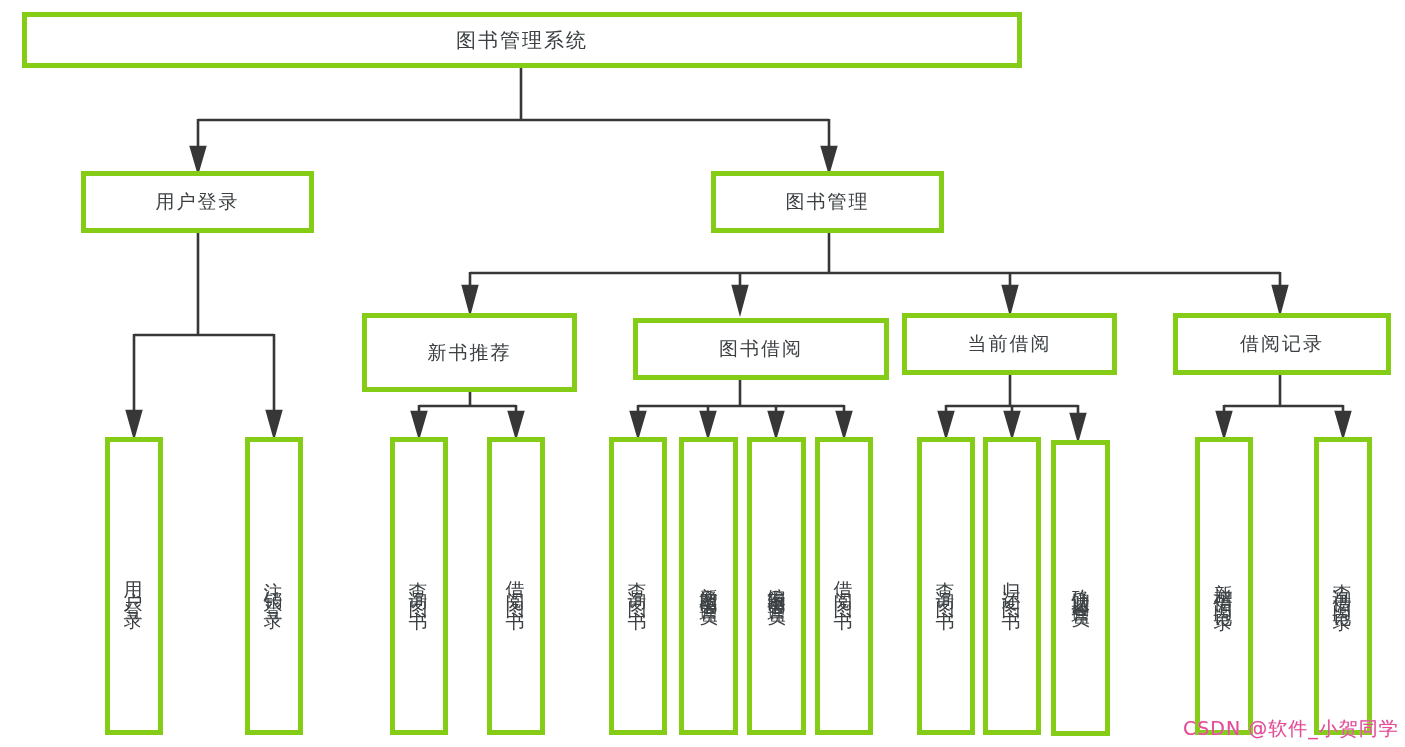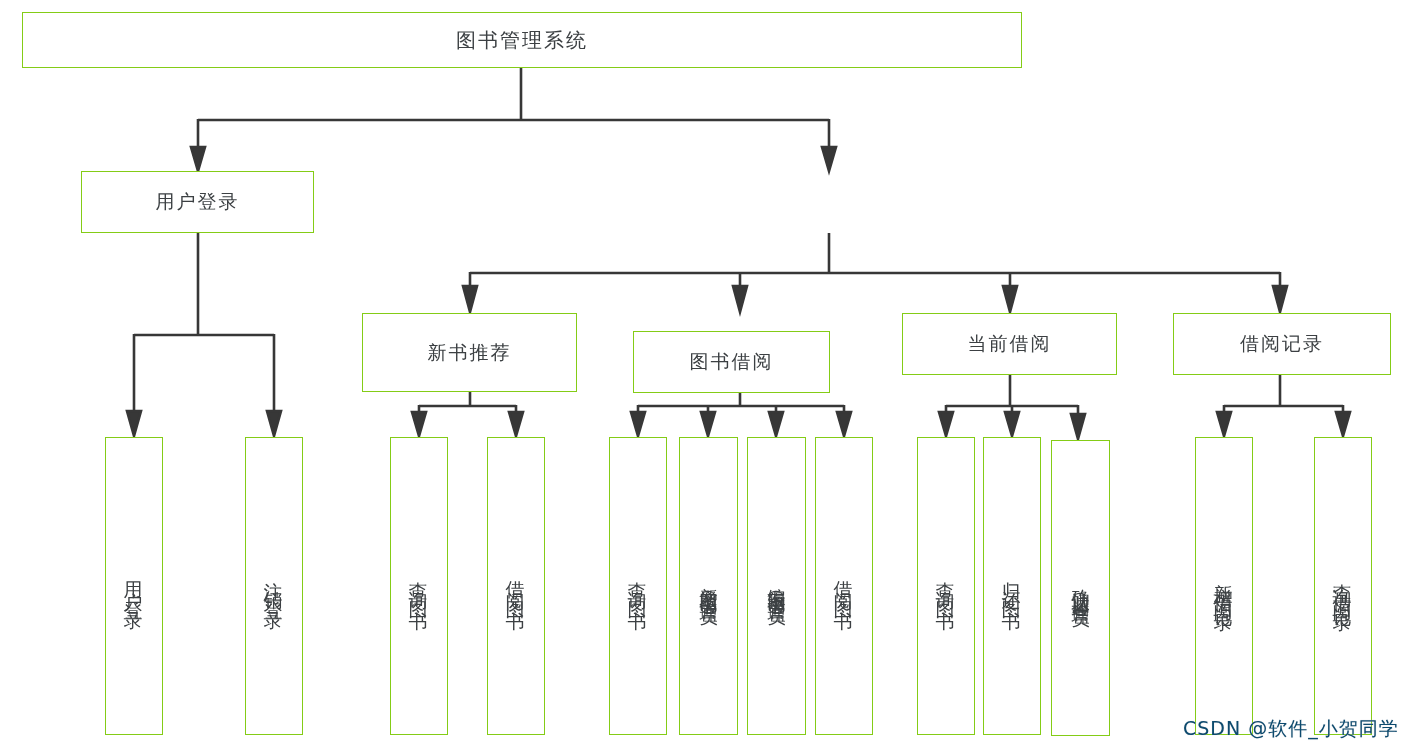--- a/index.html
+++ b/index.html
@@ -7,21 +7,21 @@
     position:relative;
     width:1405px;height:747px;
     background:#ffffff;
     font-family:"DejaVu Sans","Liberation Sans",sans-serif;
     overflow:hidden;
   }
   #wires{position:absolute;left:0;top:0;z-index:1;}
   .box{
     position:absolute;
     box-sizing:border-box;
-    border:1px solid #84cc16;
+    border:5px solid #84cc16;
     background:#ffffff;
     color:#3c4043;
     display:flex;
     align-items:center;
     justify-content:center;
     z-index:2;
     font-size:19px;
     letter-spacing:2px;
     white-space:nowrap;
   }
@@ -33,21 +33,21 @@
     white-space:normal;
   }
   .ls-wide{letter-spacing:10px;}
   .ls-mid{letter-spacing:6px;}
   .ls-tight{letter-spacing:3px;font-size:18px;}
   #watermark{
     position:absolute;
     left:1183px;top:716px;
     z-index:3;
     font-size:19px;
-    color:#0c4a6e;
+    color:#ec4899;
     letter-spacing:1px;
     text-shadow:0 0 1px #c6cad0;
   }
 </style>
 </head>
 <body>
 
 <div id="canvas">
 
   <svg id="wires" width="1405" height="747" viewBox="0 0 1405 747" stroke="#373737" stroke-width="2.6" fill="#373737">
@@ -108,23 +108,24 @@
     <line x1="1224" y1="406" x2="1343" y2="406"></line>
     <line x1="1224" y1="405" x2="1224" y2="414"></line>
     <line x1="1343" y1="405" x2="1343" y2="414"></line>
     <polygon points="1217,412 1231,412 1224,436"></polygon>
     <polygon points="1336,412 1350,412 1343,436"></polygon>
   </svg>
 
   <div class="box h title" style="left:22px;top:12px;width:1000px;height:56px">图书管理系统</div>
 
   <div class="box h" style="left:81px;top:171px;width:233px;height:62px">用户登录</div>
+  <div class="box h" style="left:711px;top:171px;width:233px;height:62px">图书管理</div>
 
   <div class="box h" style="left:362px;top:313px;width:215px;height:79px">新书推荐</div>
-  <div class="box h" style="left:633px;top:331px;width:197px;height:62px">图书借阅</div>
+  <div class="box h" style="left:633px;top:318px;width:256px;height:62px">图书借阅</div>
   <div class="box h" style="left:1173px;top:313px;width:218px;height:62px">借阅记录</div>
   <div class="box h" style="left:902px;top:313px;width:215px;height:62px">当前借阅</div>
 
   <div class="box leaf ls-wide" style="left:105px;top:437px;width:58px;height:298px">用户登录</div>
   <div class="box leaf ls-wide" style="left:245px;top:437px;width:58px;height:298px">注销登录</div>
 
   <div class="box leaf ls-wide" style="left:390px;top:437px;width:58px;height:298px">查询图书</div>
   <div class="box leaf ls-wide" style="left:487px;top:437px;width:58px;height:298px">借阅图书</div>
 
   <div class="box leaf ls-wide" style="left:609px;top:437px;width:58px;height:298px">查询图书</div>

